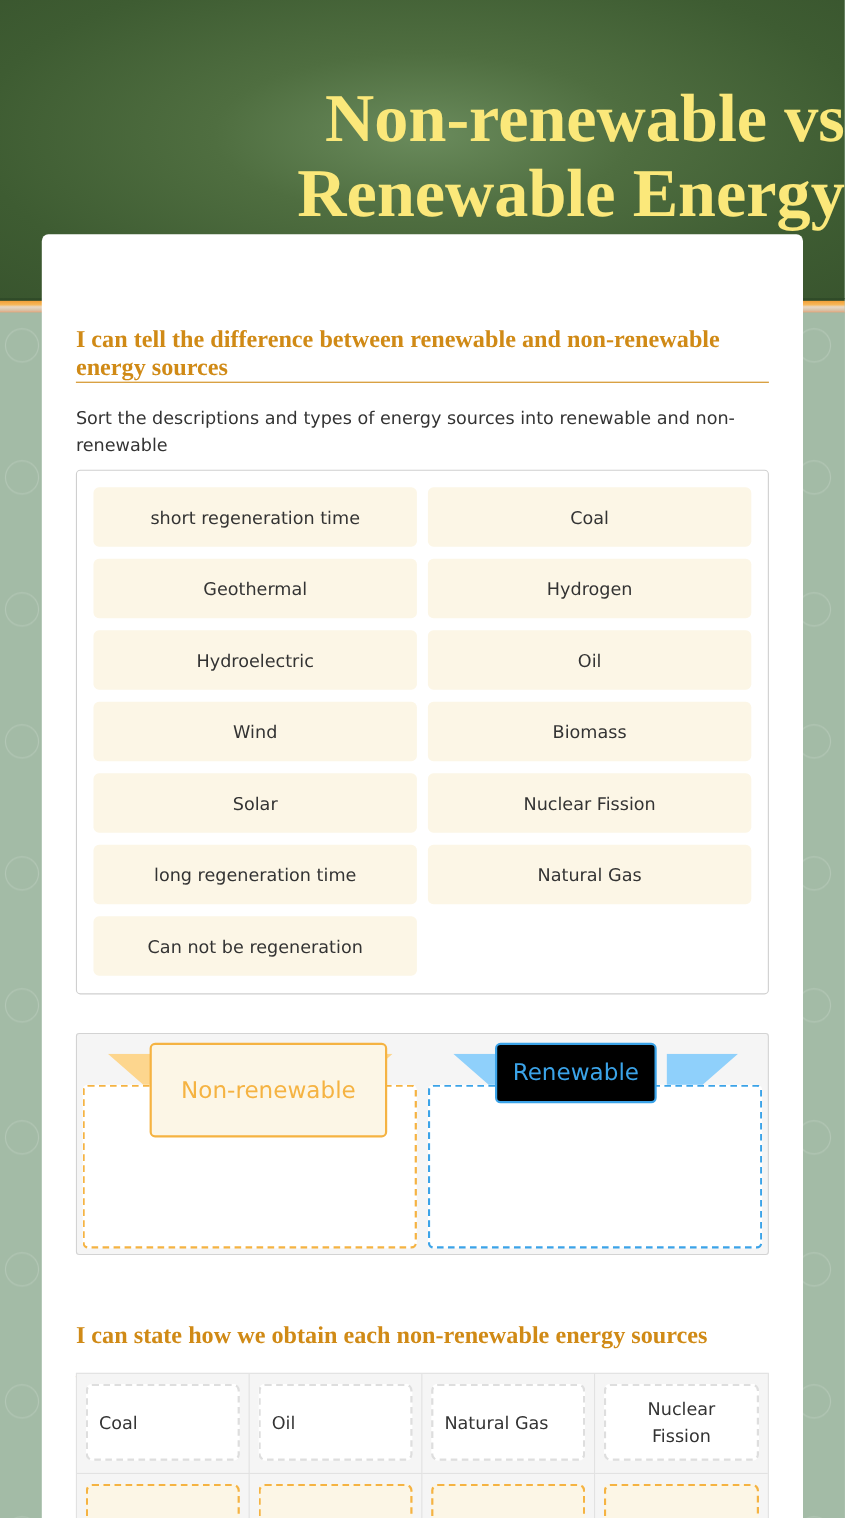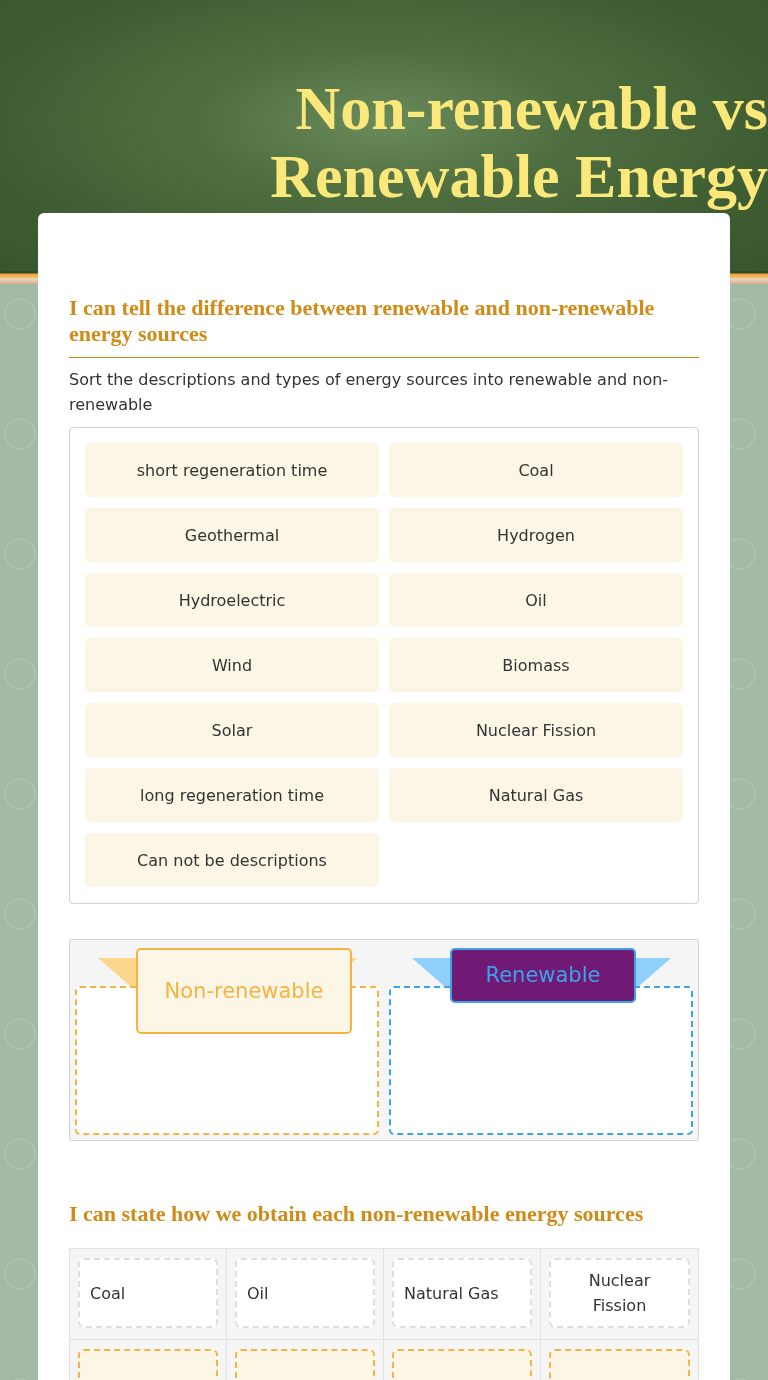--- a/index.html
+++ b/index.html
@@ -36,21 +36,21 @@
     position: absolute; left: 38px; top: 213px; width: 692px; height: 1200px;
     background: #ffffff; border-radius: 6px;
   }
   .heading {
     position: absolute; left: 69px; width: 630px;
     font-family: "Liberation Serif", serif;
     font-size: 22px; line-height: 26px;
     color: #d08a16;
     border-bottom: 1px solid #d08a16;
   }
-  .h1 { top: 295px; padding-bottom: 10px; }
+  .h1 { top: 295px; }
   .h2 { top: 1201px; padding-bottom: 24px; }
   .instructions {
     position: absolute; left: 69px; top: 367px; width: 630px;
     font-size: 16px; line-height: 25px; color: #333333;
     font-family: "DejaVu Sans", sans-serif;
   }
   .bank {
     position: absolute; left: 69px; top: 427px; width: 630px; height: 477px;
     border: 1px solid #cfcfcf; border-radius: 4px; background: #fff;
   }
@@ -75,21 +75,21 @@
   .drop.blue { left: 319px; border-color: #3ba3e8; }
   .ribbon-tail {
     position: absolute; top: 18px; width: 65px; height: 56px;
   }
   .banner {
     position: absolute; border-radius: 5px; border: 2px solid;
     display: flex; align-items: center; justify-content: center; text-align: center;
     font-size: 21px; line-height: 31px;
   }
   .banner.orange { left: 66px; top: 8px; width: 216px; height: 86px; background: #fcf6e6; border-color: #f5b342; color: #f5b342; }
-  .banner.blue { left: 380px; top: 8px; width: 186px; height: 55px; background: #701a75; border-color: #3ba3e8; color: #3ba3e8; }
+  .banner.blue { left: 380px; top: 8px; width: 147px; height: 55px; background: #000000; border-color: #3ba3e8; color: #3ba3e8; }
   .table2 {
     position: absolute; left: 69px; top: 1248px; width: 630px; height: 140px;
     background: #f5f5f5; border: 1px solid #e2e2e2;
     display: grid; grid-template-columns: repeat(4, 1fr); grid-template-rows: 91px 60px;
   }
   .cell {
     border-right: 1px solid #e2e2e2; border-bottom: 1px solid #e2e2e2;
     padding: 9px 8px;
   }
   .cell:nth-child(4n) { border-right: none; }
@@ -124,21 +124,21 @@
     <div class="chip">Geothermal</div>
     <div class="chip">Hydrogen</div>
     <div class="chip">Hydroelectric</div>
     <div class="chip">Oil</div>
     <div class="chip">Wind</div>
     <div class="chip">Biomass</div>
     <div class="chip">Solar</div>
     <div class="chip">Nuclear Fission</div>
     <div class="chip">long regeneration time</div>
     <div class="chip">Natural Gas</div>
-    <div class="chip">Can not be descriptions</div>
+    <div class="chip">Can not be regeneration</div>
   </div>
 </div>
 
 <div class="sort-area">
 
   <svg class="ribbon-tail" style="left:28px;" viewBox="0 0 65 56">
     <polygon points="0,0 65,0 65,56 0,56 32,28" fill="#fdd68e"></polygon>
   </svg>
   <svg class="ribbon-tail" style="left:222px;" viewBox="0 0 65 56">
     <polygon points="0,0 65,0 33,28 65,56 0,56" fill="#fdd68e"></polygon>

